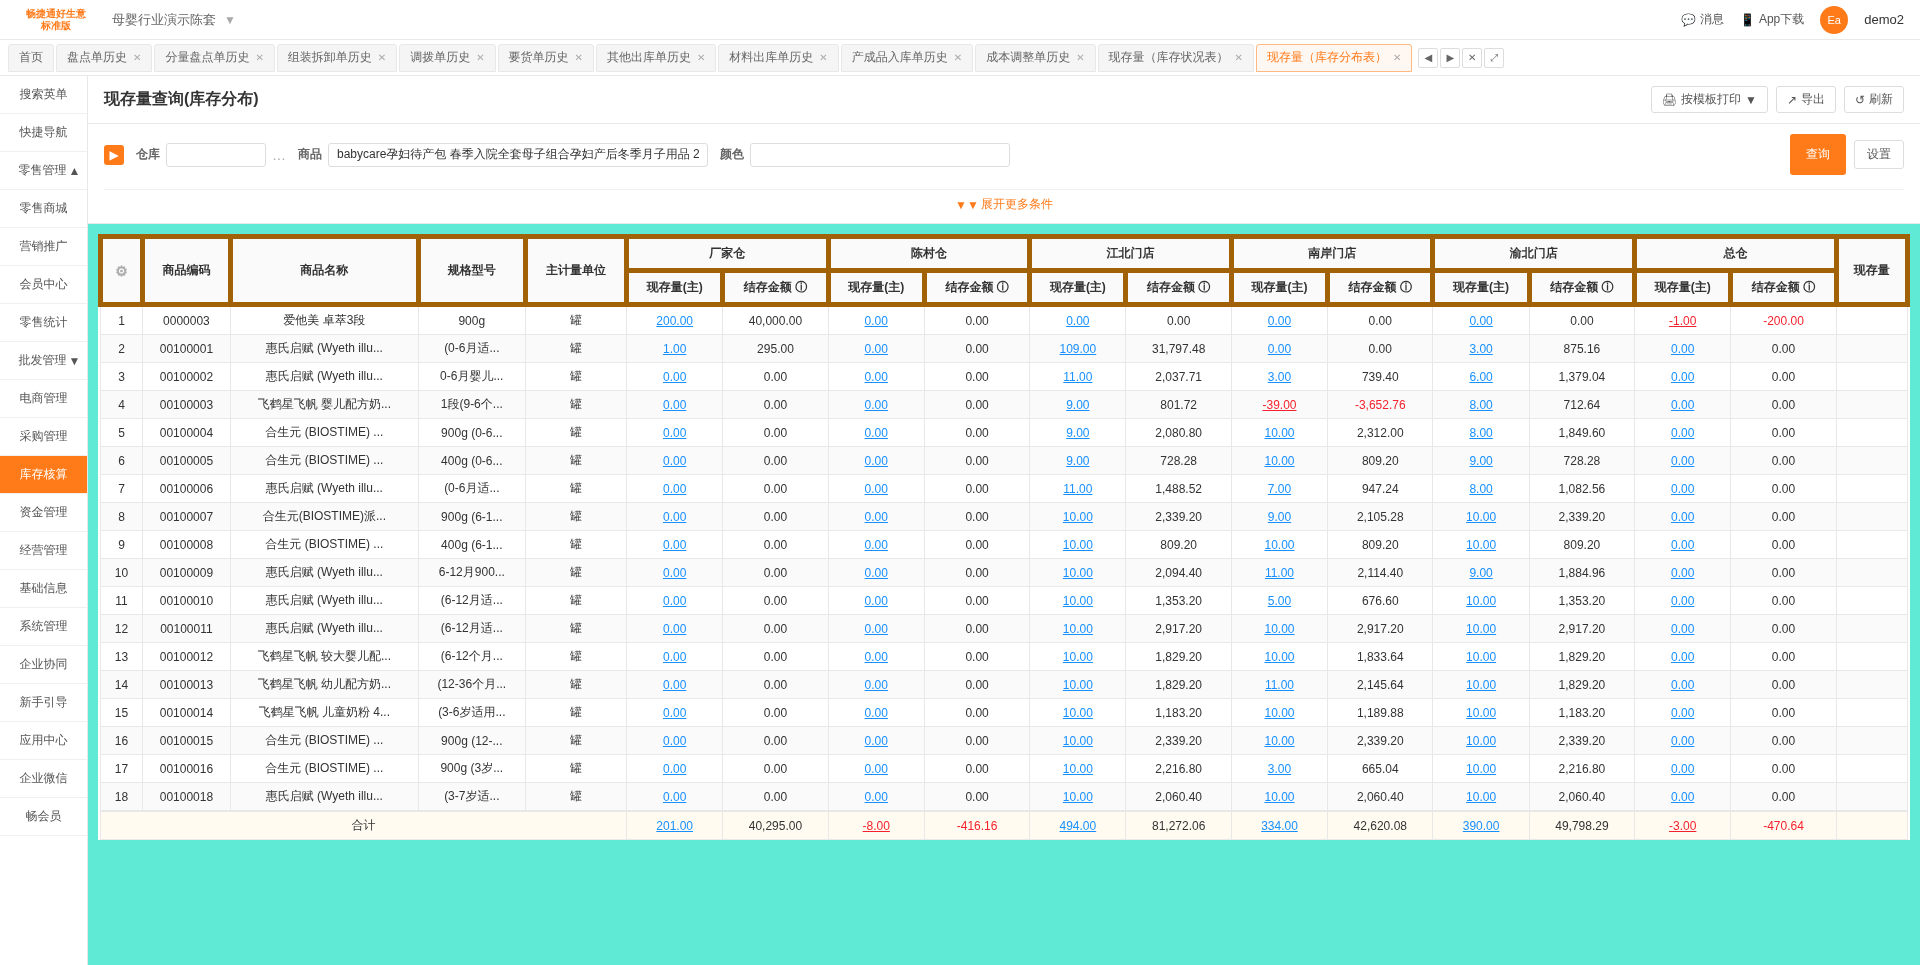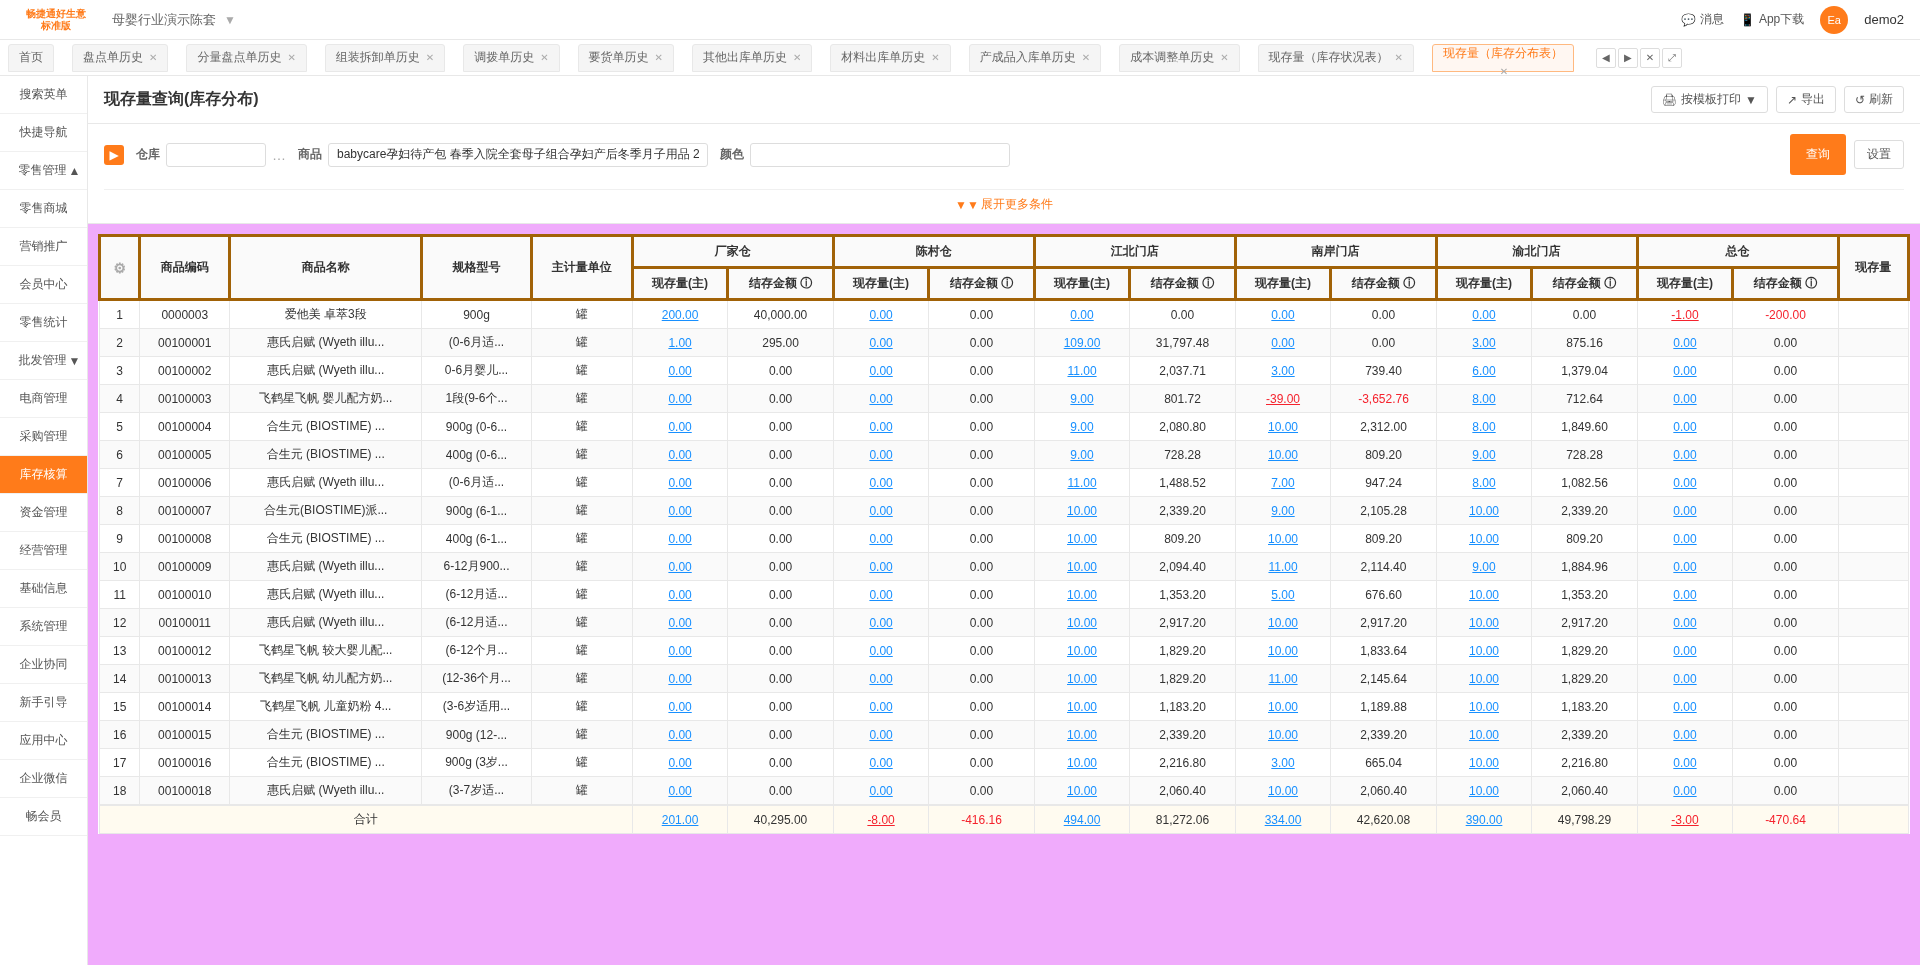--- a/index.html
+++ b/index.html
@@ -8,38 +8,38 @@
     
     .top-bar { height: 40px; background: #fff; display: flex; align-items: center; justify-content: space-between; padding: 0 16px; border-bottom: 1px solid #e8e8e8; }
     .top-bar-left { display: flex; align-items: center; gap: 8px; }
     .logo-area { display: flex; flex-direction: column; align-items: center; justify-content: center; width: 80px; }
     .logo-text { font-size: 10px; color: #ff7b1a; font-weight: bold; line-height: 1.2; }
     .top-bar-right { display: flex; align-items: center; gap: 16px; }
     .top-bar-btn { display: flex; align-items: center; gap: 4px; color: #555; cursor: pointer; font-size: 12px; }
     .user-avatar { width: 28px; height: 28px; border-radius: 50%; background: #ff7b1a; display: flex; align-items: center; justify-content: center; color: #fff; font-size: 11px; }
 
     
-    .tabs-bar { height: 36px; background: #fff; display: flex; align-items: center; border-bottom: 1px solid #e8e8e8; overflow: hidden; padding: 0 8px; gap: 18px; }
+    .tabs-bar { height: 36px; background: #fff; display: flex; align-items: center; border-bottom: 1px solid #e8e8e8; overflow: hidden; padding: 0 8px; gap: 2px; }
     .tab-item { display: flex; align-items: center; height: 28px; padding: 0 10px; border: 1px solid #e8e8e8; border-radius: 3px 3px 0 0; background: #f5f5f5; cursor: pointer; font-size: 12px; color: #666; white-space: nowrap; gap: 4px; }
-    .tab-item.active { background: #fff7f2; border-bottom-color: #fff7f2; color: #ff7b1a; border-color: #ffb980; flex-direction: column; }
+    .tab-item.active { background: #fff7f2; border-bottom-color: #fff7f2; color: #ff7b1a; border-color: #ffb980; }
     .tab-item .close-x { color: #aaa; font-size: 10px; margin-left: 2px; }
     .tab-nav { display: flex; align-items: center; gap: 2px; margin-left: 4px; }
     .tab-nav-btn { width: 20px; height: 20px; border: 1px solid #ddd; border-radius: 2px; background: #fff; cursor: pointer; display: flex; align-items: center; justify-content: center; font-size: 10px; color: #666; }
 
     
     .main-layout { display: flex; height: calc(100vh - 76px); }
 
     
     .sidebar { width: 88px; background: #fff; border-right: 1px solid #e8e8e8; display: flex; flex-direction: column; overflow-y: auto; flex-shrink: 0; }
     .sidebar-item { padding: 10px 4px; text-align: center; cursor: pointer; font-size: 12px; color: #555; border-bottom: 1px solid #f0f0f0; }
     .sidebar-item.active { background: #ff7b1a; color: #fff; }
     .sidebar-item.with-arrow { display: flex; align-items: center; justify-content: center; gap: 2px; padding-left: 16px; }
 
     
-    .content-area { flex: 1; overflow: auto; background: #f0abfc; }
+    .content-area { flex: 1; overflow: auto; background: #5eead4; }
 
     
     .page-header { background: #fff; padding: 10px 16px; display: flex; align-items: center; justify-content: space-between; border-bottom: 1px solid #e8e8e8; }
     .page-title { font-size: 16px; font-weight: bold; color: #333; }
     .page-actions { display: flex; align-items: center; gap: 8px; }
     .action-btn { display: flex; align-items: center; gap: 4px; padding: 4px 10px; border: 1px solid #ddd; border-radius: 3px; background: #fff; cursor: pointer; font-size: 12px; color: #555; }
 
     
     .filter-bar { background: #fff; padding: 10px 16px; border-bottom: 1px solid #e8e8e8; display: flex; align-items: center; gap: 12px; flex-wrap: wrap; }
     .filter-row { display: flex; align-items: center; gap: 12px; width: 100%; }
@@ -49,21 +49,21 @@
     .filter-search-input { border: 1px solid #ddd; border-radius: 3px; padding: 4px 8px; font-size: 12px; color: #333; width: 380px; }
     .expand-btn { color: #ff7b1a; cursor: pointer; font-size: 12px; border: none; background: none; display: flex; align-items: center; gap: 2px; }
     .query-btn { background: #ff7b1a; color: #fff; border: none; border-radius: 3px; padding: 12px 16px; cursor: pointer; font-size: 12px; }
     .setting-btn { background: #fff; color: #555; border: 1px solid #ddd; border-radius: 3px; padding: 5px 12px; cursor: pointer; font-size: 12px; }
     .orange-arrow { background: #ff7b1a; color: #fff; width: 20px; height: 20px; border-radius: 3px; display: flex; align-items: center; justify-content: center; cursor: pointer; font-size: 12px; flex-shrink: 0; }
     .ellipsis-btn { color: #aaa; cursor: pointer; font-size: 14px; }
 
     
     .table-container { padding: 10px; overflow: auto; }
     .data-table { width: 100%; border-collapse: collapse; background: #fff; font-size: 12px; }
-    .data-table th { background: #fafafa; border: 3px solid #a16207; padding: 6px 8px; text-align: center; font-weight: bold; color: #333; white-space: nowrap; position: sticky; top: 0; z-index: 2; }
+    .data-table th { background: #fafafa; border: 5px solid #a16207; padding: 6px 8px; text-align: center; font-weight: bold; color: #333; white-space: nowrap; position: sticky; top: 0; z-index: 2; }
     .data-table td { border: 1px solid #e8e8e8; padding: 5px 8px; text-align: center; color: #333; white-space: nowrap; }
     .data-table tr.summary-row td { background: #fffbf0; font-weight: normal; border-top: 2px solid #e8e8e8; }
     .data-table .num-link { color: #1890ff; text-decoration: underline; cursor: pointer; }
     .data-table .num-red { color: #f5222d; }
     .col-header-group { background: #f0f0f0; }
     .sub-header { background: #fafafa; }
     .row-index { color: #999; }
     .gear-icon { color: #aaa; cursor: pointer; font-size: 14px; }
 
     

